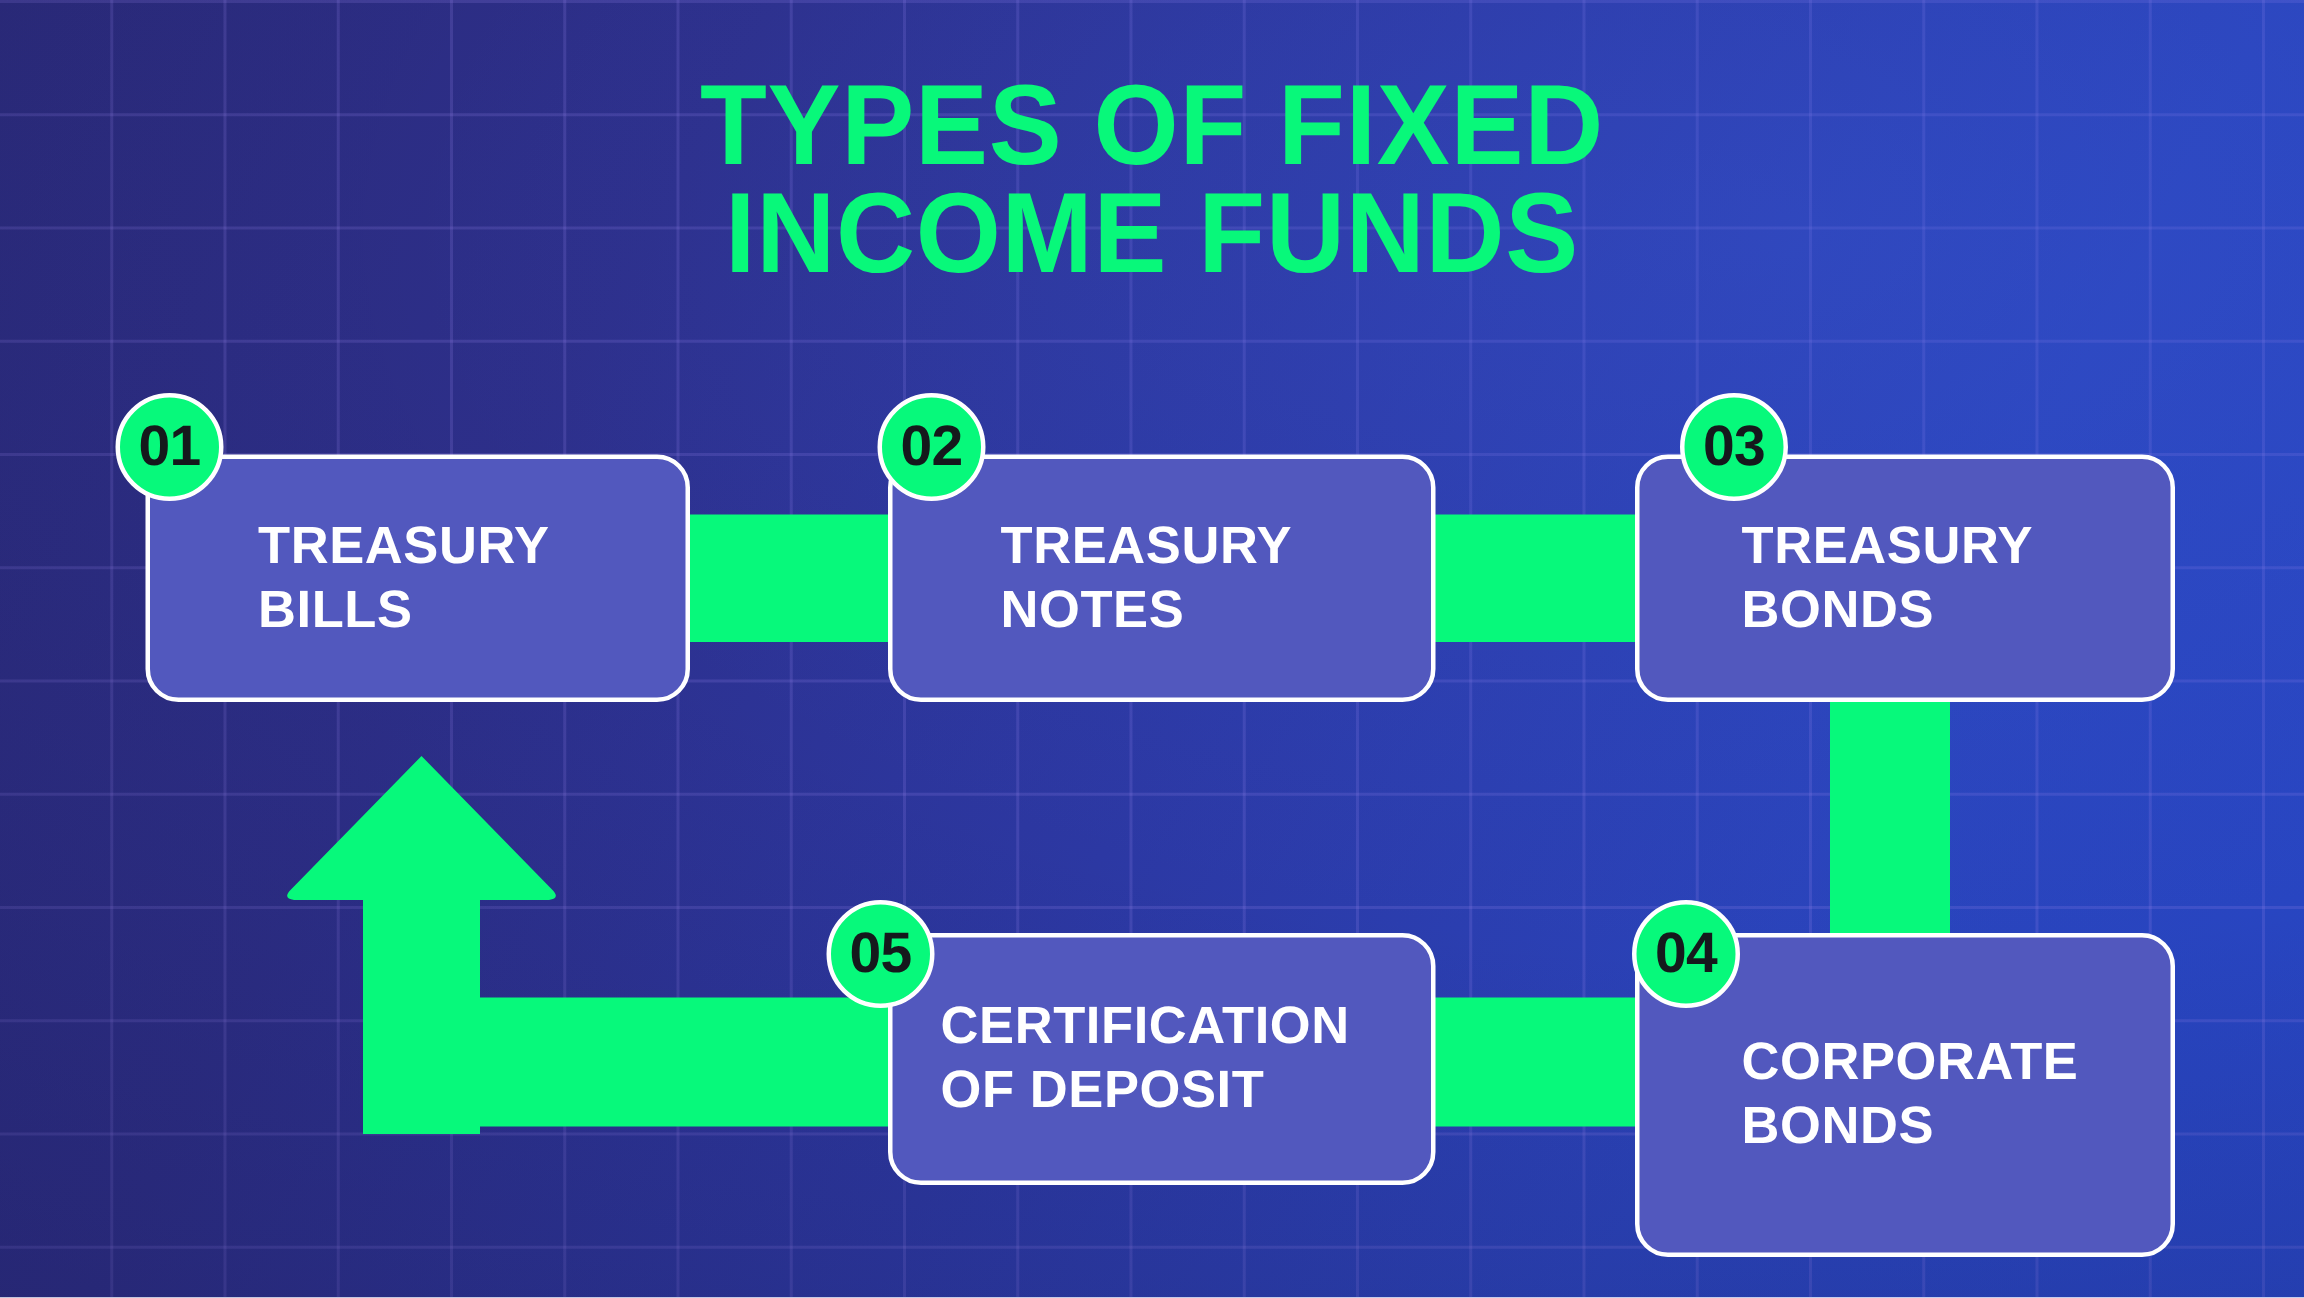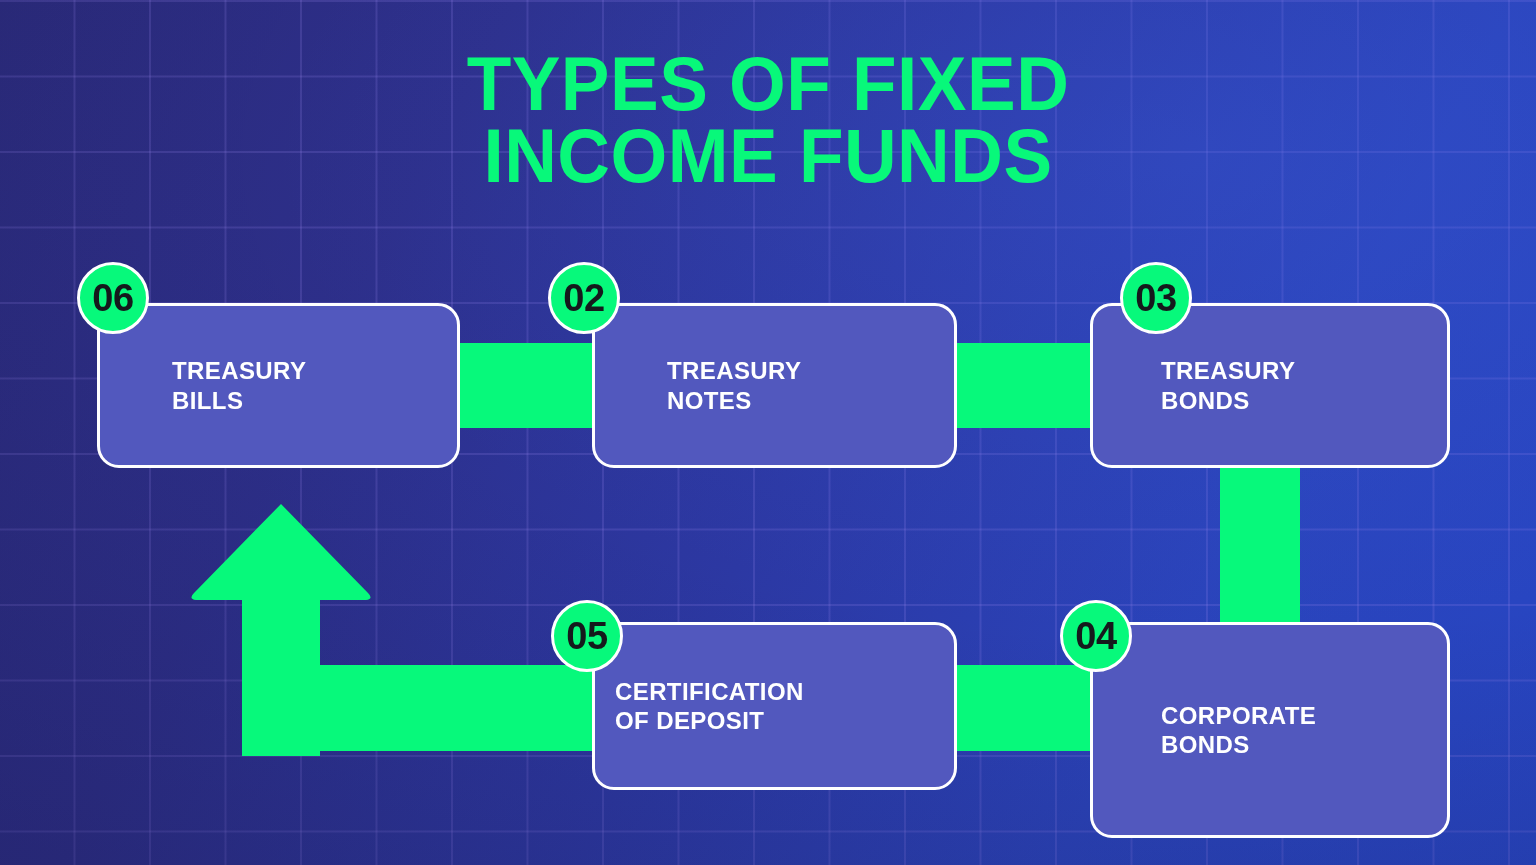--- a/index.html
+++ b/index.html
@@ -59,30 +59,30 @@
     position:absolute;
     background:#5258BE;
     border:3px solid #FFFFFF;
     border-radius:22px;
     z-index:4;
     display:flex;
     align-items:center;
   }
   .box-label {
     color:#FFFFFF;
-    font-size:24px;
+    font-size:35px;
     font-weight:bold;
     line-height:1.22;
     letter-spacing:0.4px;
     padding-left:72px;
     padding-right:16px;
     white-space:pre-line;
   }
   .box.b3 .box-label, .box.b4 .box-label { padding-left:68px; }
-  .box.b5 .box-label { padding-left:20px; }
+  .box.b5 .box-label { padding-left:32px; }
 
   
   .badge {
     position:absolute;
     width:72px; height:72px;
     border-radius:50%;
     background:#07F97B;
     border:3px solid #FFFFFF;
     z-index:7;
     display:flex;
@@ -149,32 +149,32 @@
     <span class="box-label">CORPORATE
 BONDS</span>
   </div>
 
   <div class="box b5" style="left:592px; top:622px; width:365px; height:168px;">
     <span class="box-label">CERTIFICATION
 OF DEPOSIT</span>
   </div>
 
   <div class="badge" style="left:77px; top:262px;">
-    <span>06</span>
+    <span>01</span>
   </div>
 
-  <div class="badge" style="left:548px; top:262px;">
+  <div class="badge" style="left:585px; top:262px;">
     <span>02</span>
   </div>
 
   <div class="badge" style="left:1120px; top:262px;">
     <span>03</span>
   </div>
 
-  <div class="badge" style="left:1060px; top:600px;">
+  <div class="badge" style="left:1088px; top:600px;">
     <span>04</span>
   </div>
 
   <div class="badge" style="left:551px; top:600px;align-items:center;">
     <span>05</span>
   </div>
 
 </div>
 
 </body></html>

